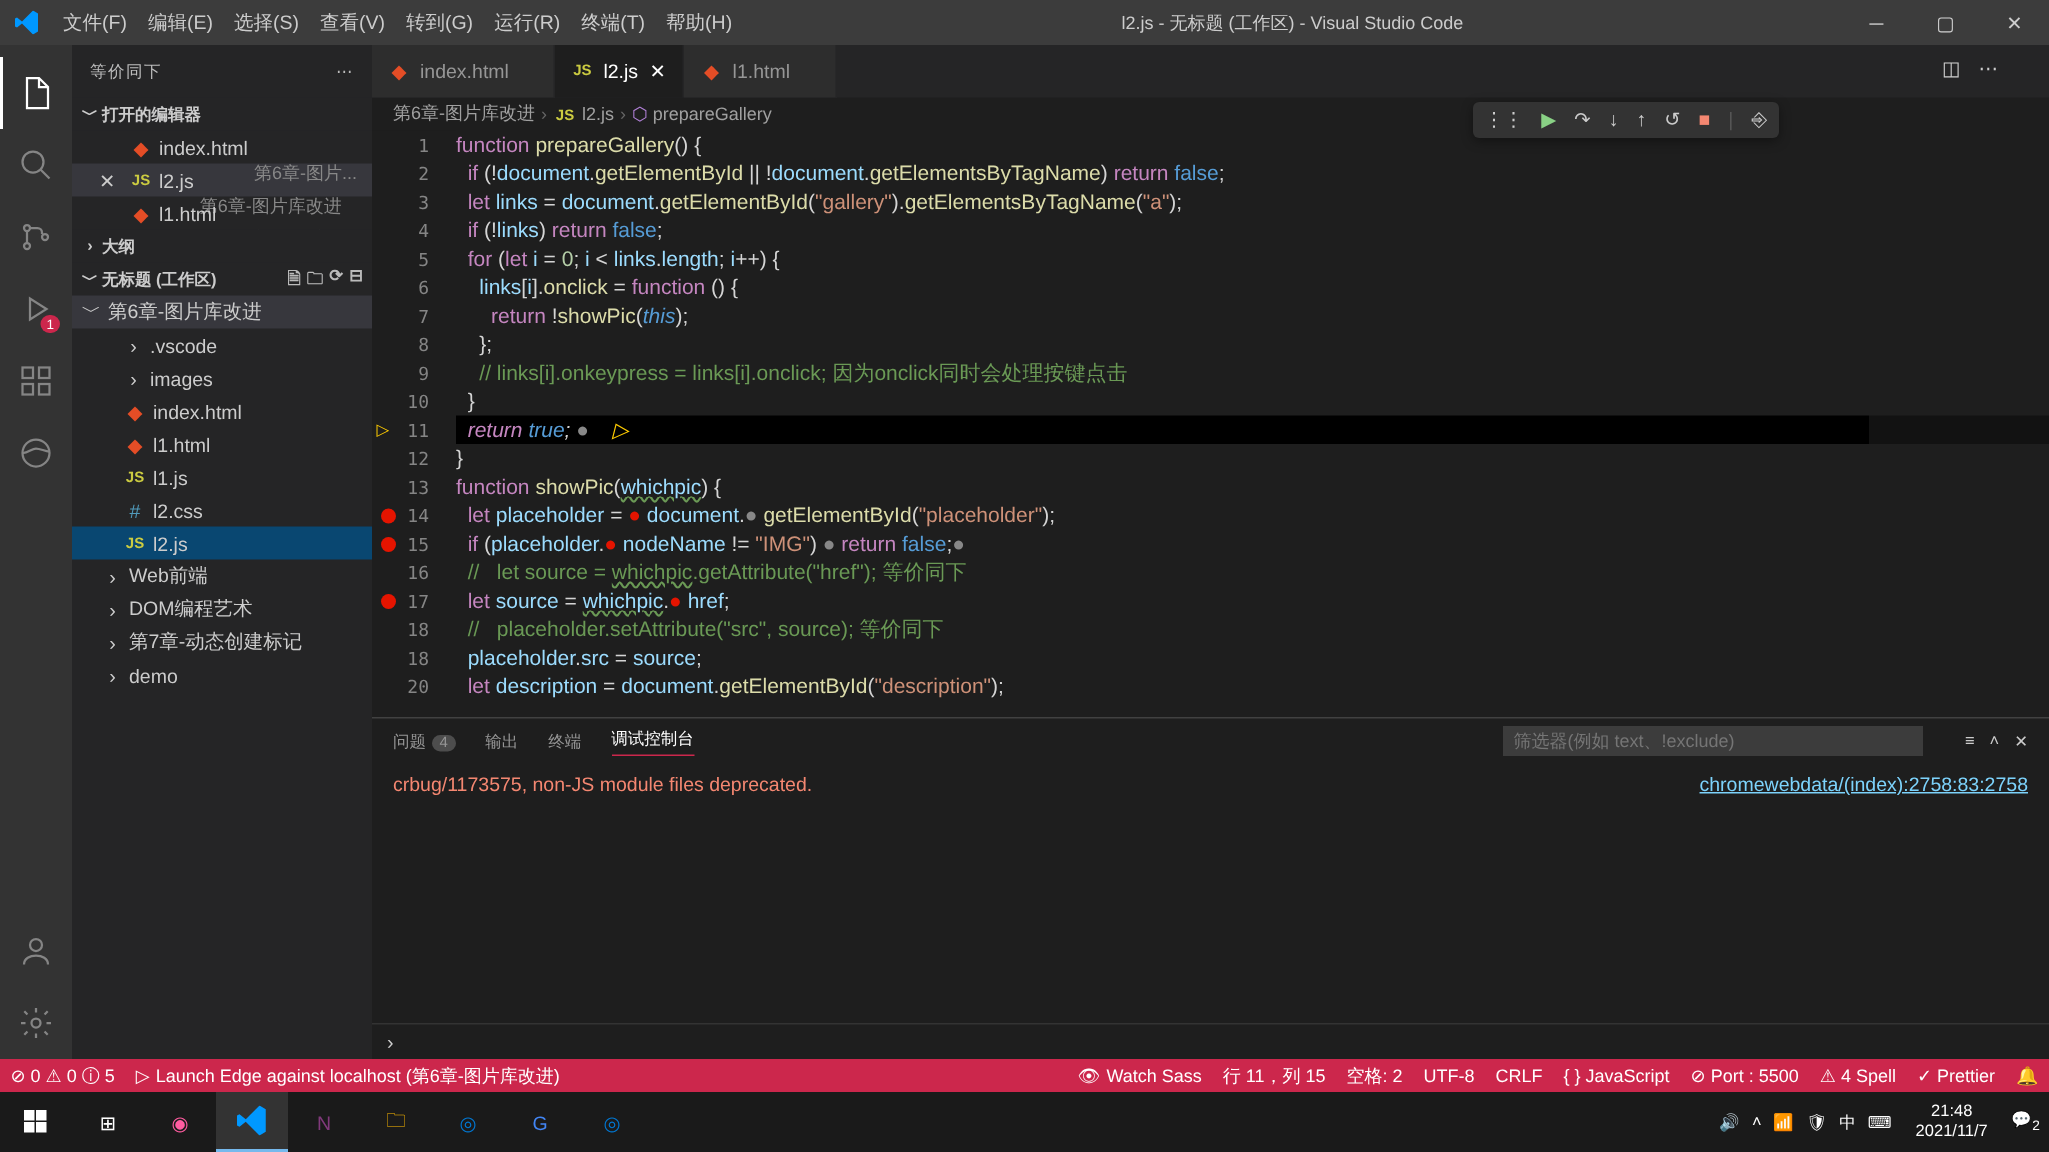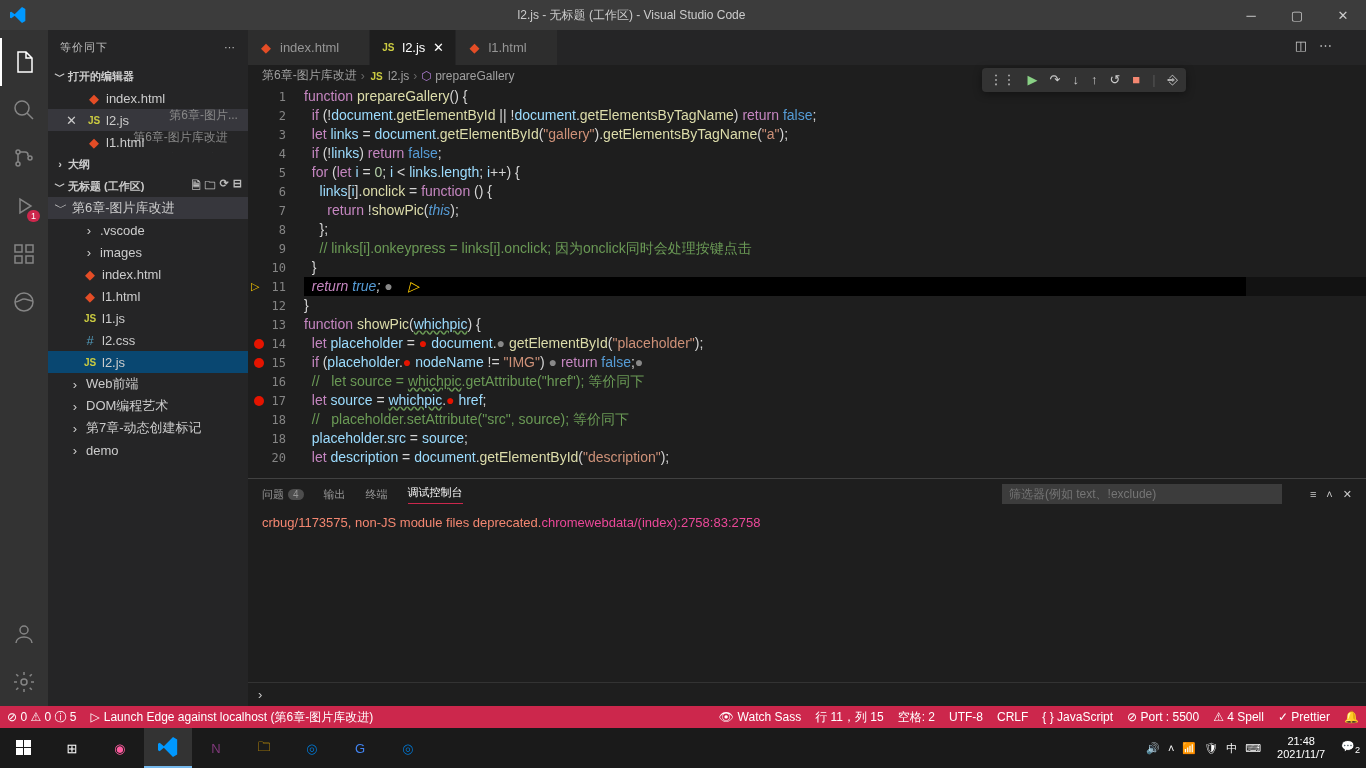--- a/index.html
+++ b/index.html
@@ -59,41 +59,51 @@
 .minimap { position:absolute; right:0; top:57px; width:120px; height:200px; background:#1e1e1e; opacity:.6; }
 .panel { height:228px; background:#1e1e1e; border-top:1px solid #414141; display:flex; flex-direction:column; }
 .caret-row { height:24px; display:flex; align-items:center; padding-left:10px; color:#ccc; border-top:1px solid #333; }
 .ptabs { height:30px; display:flex; align-items:center; padding-left:14px; gap:20px; font-size:11px; color:#969696; }
 .ptab.active { color:#fff; border-bottom:1px solid #cc274c; padding-bottom:3px; }
 .ptab .badge { background:#4d4d4d; border-radius:8px; padding:0 5px; font-size:10px; margin-left:4px; }
 .pfilter { margin-left:auto; margin-right:8px; }
 .pfilter input { background:#3c3c3c; border:1px solid #3c3c3c; color:#ccc; padding:2px 6px; width:280px; font-size:12px; }
 .picons { display:flex; gap:10px; padding-right:14px; color:#ccc; }
 .pbody { flex:1; padding:6px 14px; font-family:Consolas,monospace; font-size:13px; }
-.pline { display:flex; }
+.pline { display:flex; justify-content:space-between; }
 .pmsg1 { color:#f48771; }
 .pmsg2 { color:#4ec9b0; }
-.plink { color:#ec4899; }
+.plink { color:#7dd3fc; text-decoration:underline; }
 .statusbar { height:22px; background:#cc274c; color:#fff; display:flex; align-items:center; font-size:12px; }
 .sbitem { padding:0 7px; display:flex; align-items:center; gap:4px; }
 .sbspacer { flex:1; }
 .taskbar { height:40px; background:#1a1a1a; display:flex; align-items:center; }
 .tbitem { width:48px; height:40px; display:flex; align-items:center; justify-content:center; color:#fff; }
 .tbitem.active { background:#333; border-bottom:2px solid #76b9ed; }
 .tbtray { margin-left:auto; display:flex; align-items:center; gap:8px; padding-right:6px; color:#fff; font-size:11px; }
 .tbclock { text-align:center; line-height:13px; padding:0 8px; }
 </style>
 </head>
 <body>
 
 <div class="titlebar">
   <div class="logo">
       <svg width="16" height="16" viewBox="0 0 24 24">
         <path fill="#0098ff" d="M23 3l-5-3-11 11L2 7 0 8v8l2 1 5-4 11 11 5-3V3z"></path>
       </svg>
+    </div>
+  <div class="menu" id="menu">
+      <span>文件(F)</span>
+      <span>编辑(E)</span>
+      <span>选择(S)</span>
+      <span>查看(V)</span>
+      <span>转到(G)</span>
+      <span>运行(R)</span>
+      <span>终端(T)</span>
+      <span>帮助(H)</span>
     </div>
   <div class="title">l2.js - 无标题 (工作区) - Visual Studio Code</div>
   <div class="winbtns">
     <div class="winbtn">─</div>
     <div class="winbtn">▢</div>
     <div class="winbtn">✕</div>
   </div>
 </div>
 
 <div class="main">

